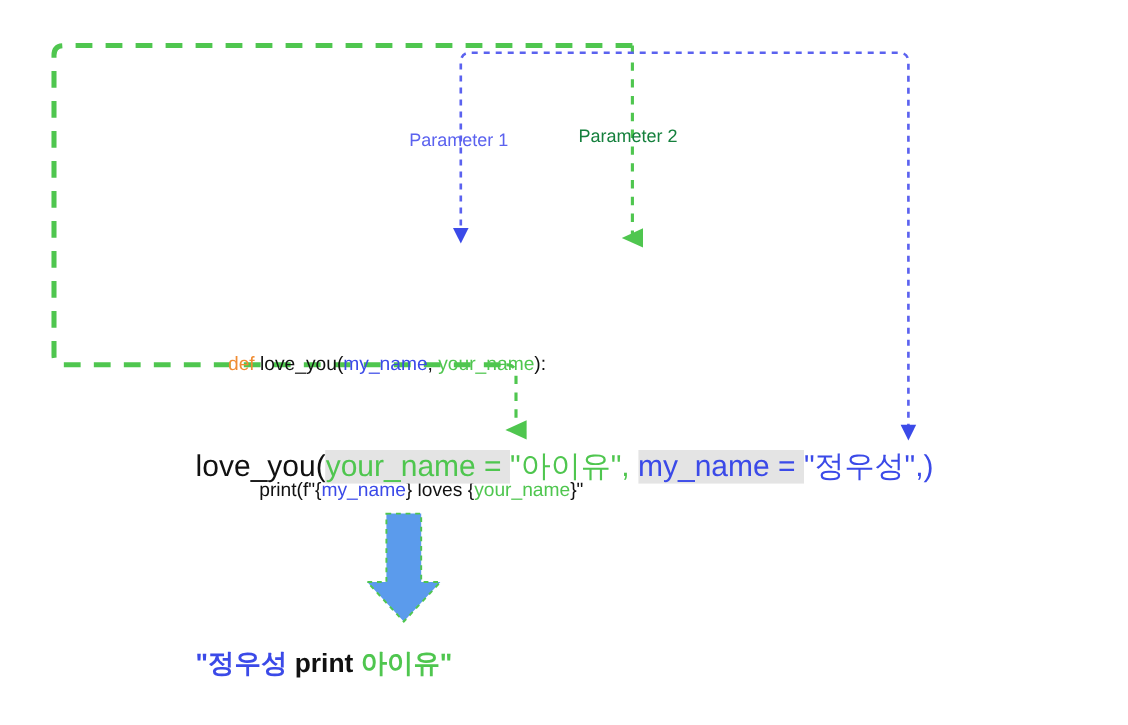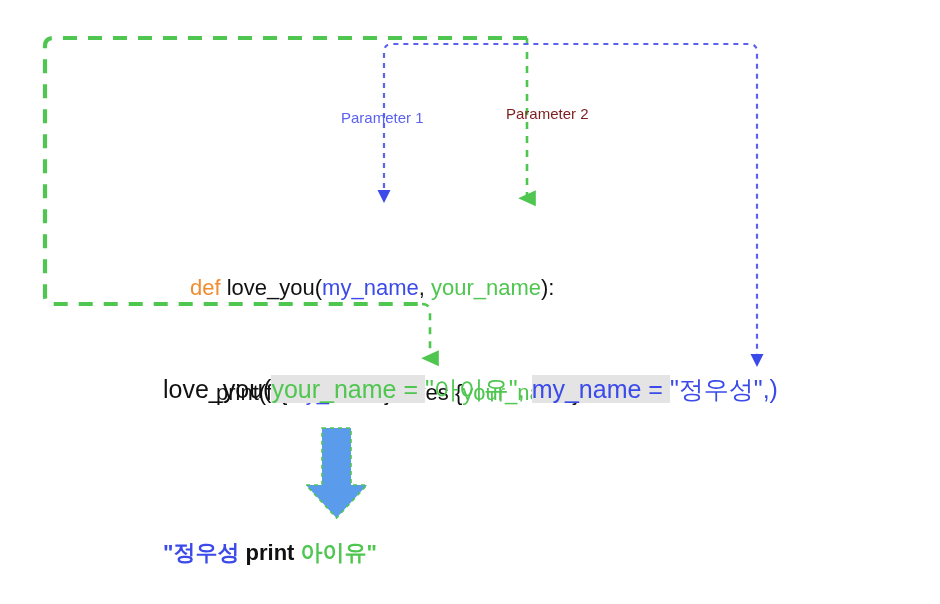--- a/index.html
+++ b/index.html
@@ -26,27 +26,27 @@
     height: 604px;
     pointer-events: none;
   }
   .lbl {
     position: absolute;
     font-size: 15px;
     white-space: nowrap;
     line-height: 1;
   }
   .lbl-p1 { color: #5b62ef; }
-  .lbl-p2 { color: #7f1d1d; margin-left: 24px; }
+  .lbl-p2 { color: #15803d; }
 
   .code-block {
     position: absolute;
     left: 190px;
-    top: 200px;
-    font-size: 22px;
+    top: 216px;
+    font-size: 16px;
     line-height: 35px;
     white-space: pre;
     color: #111111;
   }
   .code-line-2 { padding-left: 26px; }
 
   .call-line {
     position: absolute;
     left: 163px;
     top: 372px;

